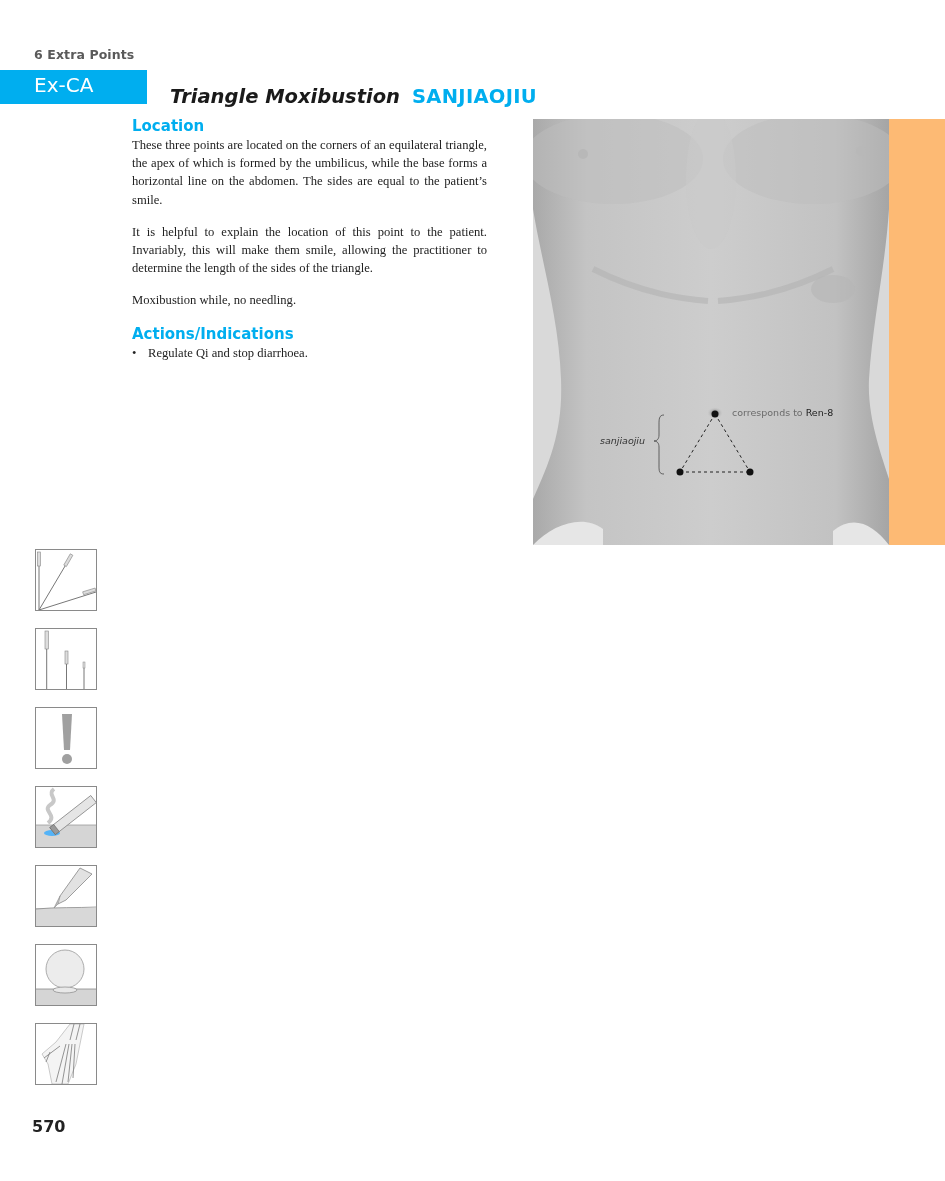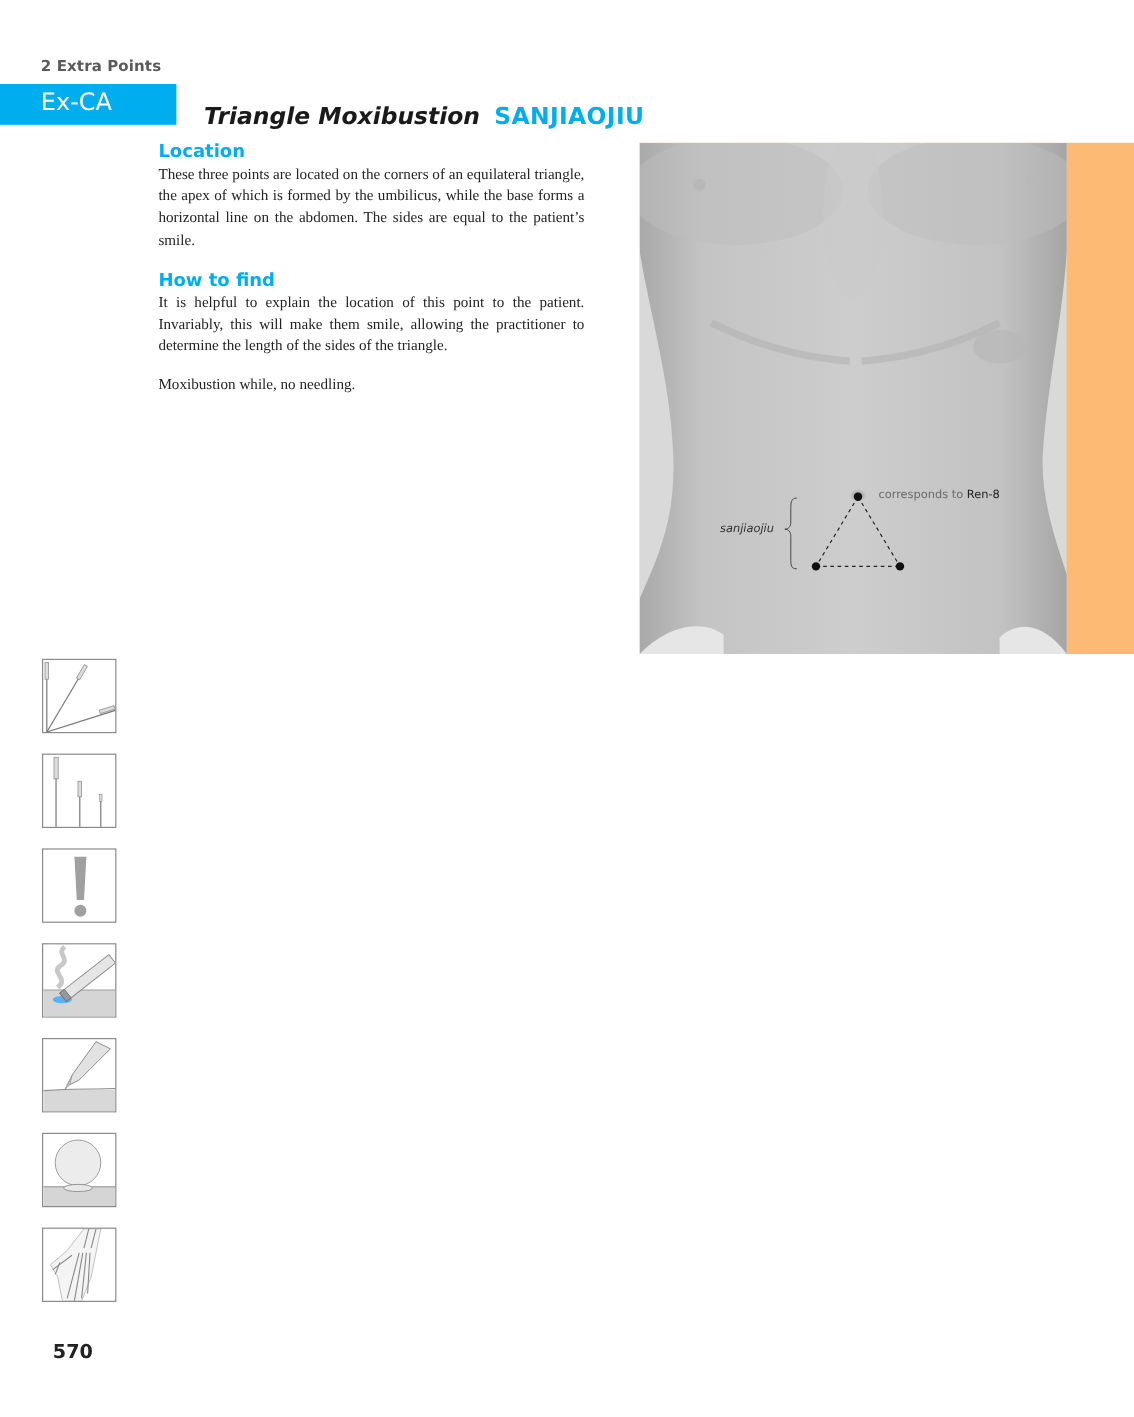--- a/index.html
+++ b/index.html
@@ -56,46 +56,52 @@
       font-size: 9.5px; color: #6a6a6a; white-space: nowrap;
     }
     .annot-label b { color: #222; font-weight: normal; }
     .annot-italic { font-style: italic; color: #333; }
 
     .icon-box {
       position: absolute; left: 35px; width: 62px; height: 62px;
       border: 1px solid #8a8a8a; background: #ffffff; overflow: hidden;
     }
     .page-number {
-      position: absolute; left: 44px; top: 1117px;
+      position: absolute; left: 32px; top: 1117px;
       font-family: "DejaVu Sans", sans-serif; font-weight: bold;
       font-size: 16px; color: #222;
     }
   </style>
 </head>
 <body>
 
-<div class="chapter-label">2  Extra Points</div>
+<div class="chapter-label">6  Extra Points</div>
 <div class="code-band"></div>
 <div class="code-text">Ex-CA</div>
 <div class="title">
   <span class="en">Triangle Moxibustion</span><span class="cn">SANJIAOJIU</span>
 </div>
 
 <div class="text-col">
   <div class="section">
     <div class="section-heading">Location</div>
     <div class="section-body">These three points are located on the corners of an equilateral triangle, the apex of which is formed by the umbilicus, while the base forms a horizontal line on the abdomen. The sides are equal to the patient’s smile.</div>
   </div>
   <div class="section">
-    <div class="section-heading">How to find</div>
     <div class="section-body">It is helpful to explain the location of this point to the patient. Invariably, this will make them smile, allowing the practitioner to determine the length of the sides of the triangle.</div>
   </div>
   <div class="section">
     <div class="section-body">Moxibustion while, no needling.</div>
+  </div>
+  <div class="section">
+    <div class="section-heading">Actions/Indications</div>
+    <div class="bullet-item">
+      <span class="bullet-dot">•</span>
+      <span>Regulate Qi and stop diarrhoea.</span>
+    </div>
   </div>
 </div>
 
 <div class="photo">
   <svg width="356" height="426" viewBox="0 0 356 426">
     <defs>
       <linearGradient id="bodyGrad" x1="0" y1="0" x2="1" y2="0">
         <stop offset="0" stop-color="#a9a9a9"></stop>
         <stop offset="0.15" stop-color="#c4c4c4"></stop>
         <stop offset="0.5" stop-color="#cdcdcd"></stop>

